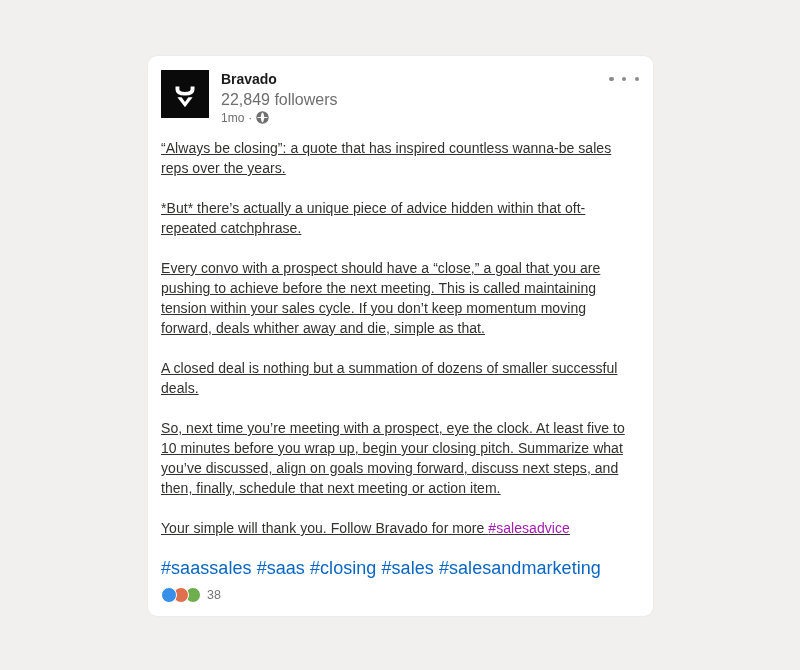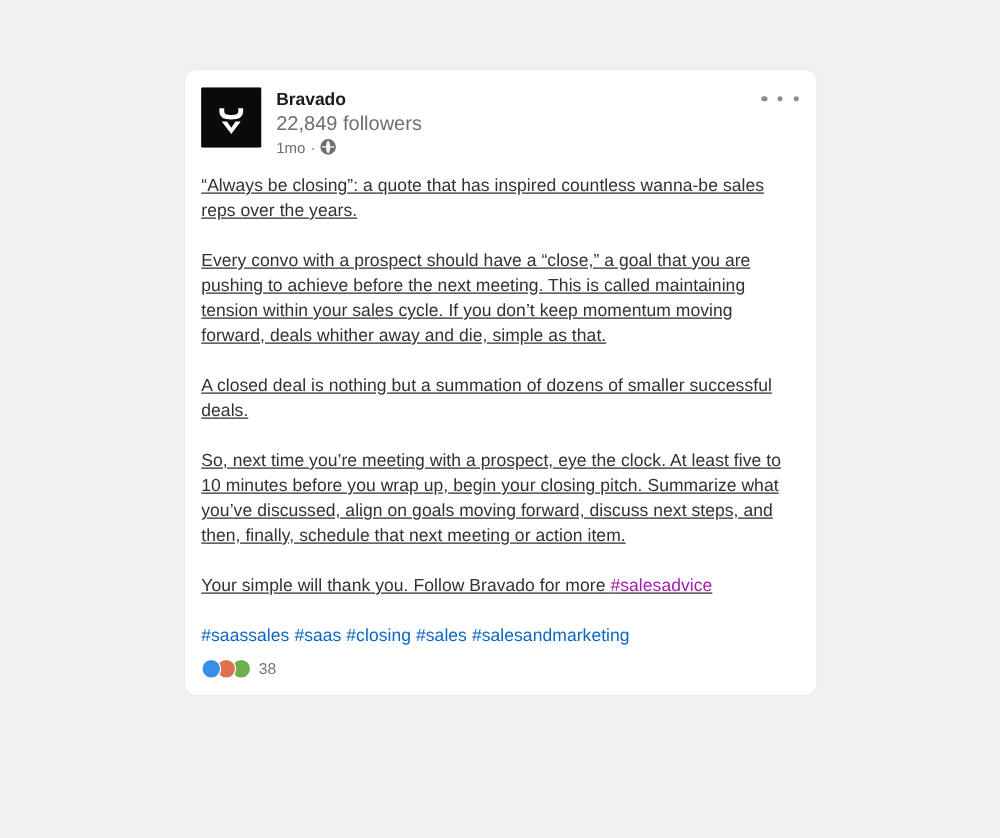--- a/index.html
+++ b/index.html
@@ -126,21 +126,21 @@
   .post-body p:last-of-type {
     margin-bottom: 0;
   }
   .hashtag {
     color: #a21caf;
     text-decoration: none;
     cursor: pointer;
   }
   .hashtag-row {
     padding: 20px 14px 0 13px;
-    font-size: 14px;
+    font-size: 18px;
     line-height: 20px;
     color: #0a66c2;
     letter-spacing: 0.05px;
   }
   .hashtag-row a {
     color: #0a66c2;
     text-decoration: none;
     cursor: pointer;
   }
 
@@ -217,20 +217,21 @@
 
       <div class="more-menu">
         <span></span>
         <span></span>
         <span></span>
       </div>
     </div>
 
     <div class="post-body">
       <p>“Always be closing”: a quote that has inspired countless wanna-be sales reps over the years.</p>
+      <p>*But* there’s actually a unique piece of advice hidden within that oft-repeated catchphrase.</p>
       <p>Every convo with a prospect should have a “close,” a goal that you are pushing to achieve before the next meeting. This is called maintaining tension within your sales cycle. If you don’t keep momentum moving forward, deals whither away and die, simple as that.</p>
       <p>A closed deal is nothing but a summation of dozens of smaller successful deals.</p>
       <p>So, next time you’re meeting with a prospect, eye the clock. At least five to 10 minutes before you wrap up, begin your closing pitch. Summarize what you’ve discussed, align on goals moving forward, discuss next steps, and then, finally, schedule that next meeting or action item.</p>
       <p><span>Your simple will thank you. Follow Bravado for more </span><a class="hashtag">#salesadvice</a></p>
     </div>
 
     <div class="hashtag-row"><a>#saassales</a> <a>#saas</a> <a>#closing</a> <a>#sales</a> <a>#salesandmarketing</a></div>
 
     <div class="social-row">
       <div class="reactions">

